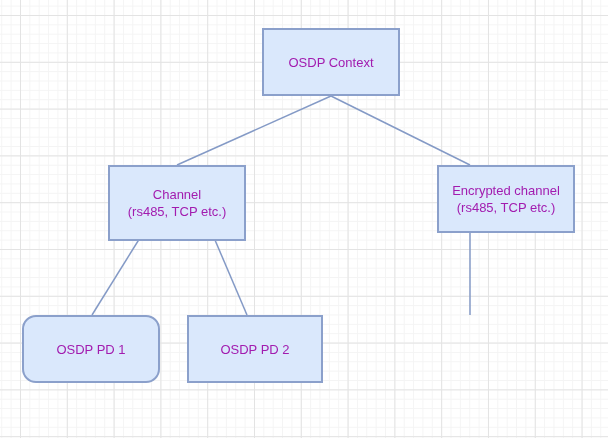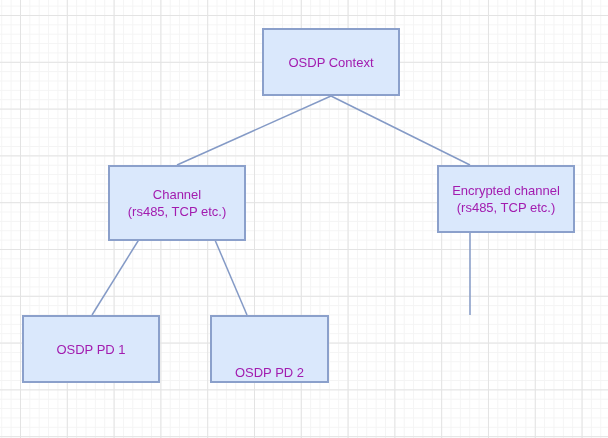--- a/index.html
+++ b/index.html
@@ -65,22 +65,22 @@
   <div class="node" style="left:108px; top:165px; width:138px; height:76px;">
     <span>Channel</span>
     <span>(rs485, TCP etc.)</span>
   </div>
 
   <div class="node" style="left:401px; top:165px; width:138px; height:68px;margin-left:36px;">
     <span>Encrypted channel</span>
     <span>(rs485, TCP etc.)</span>
   </div>
 
-  <div class="node" style="left:22px; top:315px; width:138px; height:68px;">
+  <div class="node" style="left:22px; top:315px; width:138px; height:68px;border-radius:14px;">
     <span>OSDP PD 1</span>
   </div>
 
-  <div class="node" style="left:210px; top:315px; width:119px; height:68px;justify-content:flex-end;">
+  <div class="node" style="left:187px; top:315px; width:136px; height:68px;">
     <span>OSDP PD 2</span>
   </div>
 
 
 </div>
 
 </body></html>

